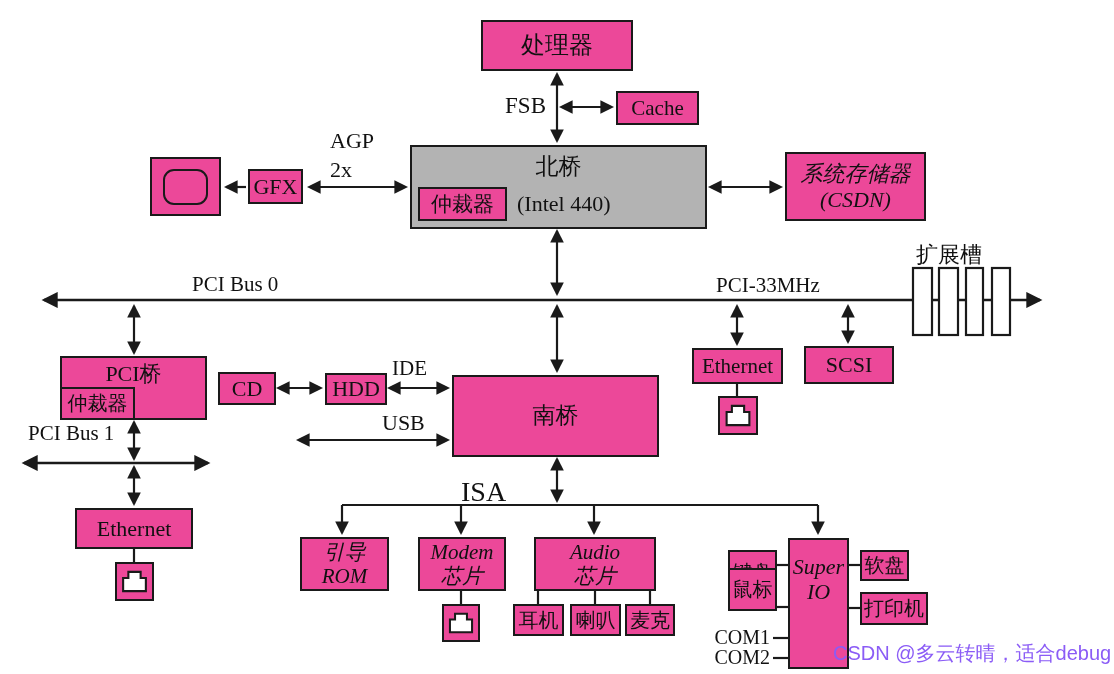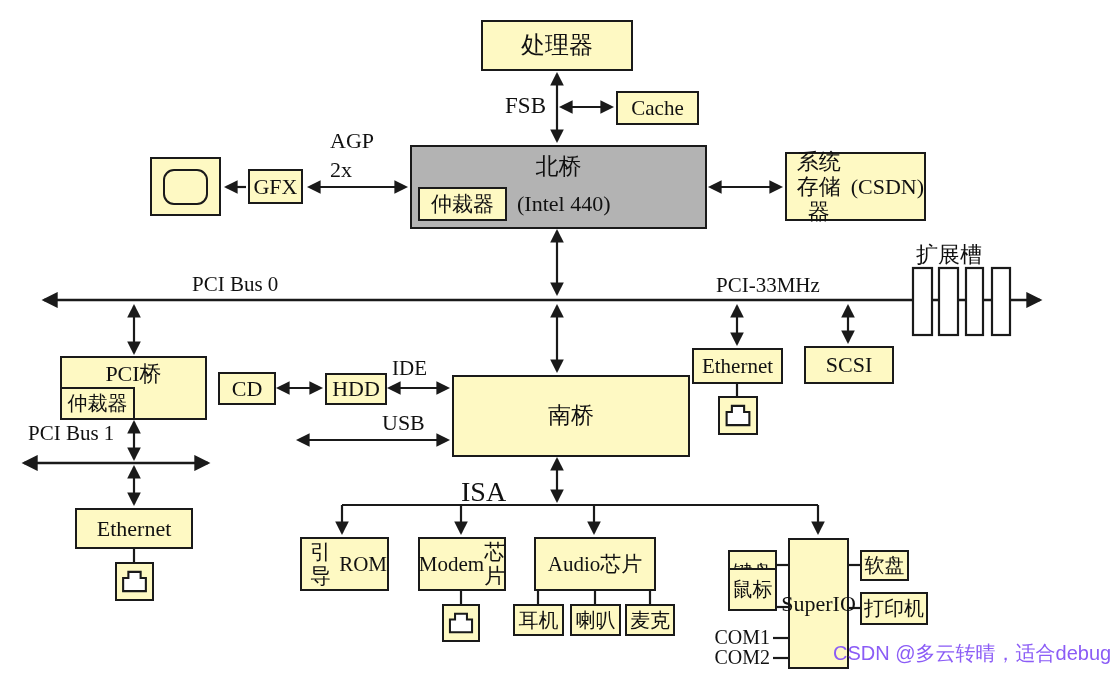--- a/index.html
+++ b/index.html
@@ -4,41 +4,41 @@
 <style>
   html,body { margin:0; padding:0; background:#ffffff; }
   #stage {
     position:relative; width:1114px; height:674px; overflow:hidden;
     background:#ffffff; font-family:"Liberation Serif","DejaVu Serif",serif;
     color:#111;
   }
   #connectors { position:absolute; left:0; top:0; width:1114px; height:674px; }
   .box {
     position:absolute; box-sizing:border-box; border:2px solid #1a1a1a;
-    background:#fef9c3; display:flex; align-items:center; justify-content:center;
+    background:#ec4899; display:flex; align-items:center; justify-content:center;
     text-align:center; font-size:21px; line-height:1.15; z-index:2;
   }
-  .col { flex-direction:row; }
+  .col { flex-direction:column;font-style:italic; }
   .lbl { position:absolute; white-space:nowrap; font-size:21px; z-index:3;font-family:Liberation Serif, serif; }
   .ctr { text-align:left; }
   .rgt { text-align:right; }
   
   .nb { display:block; }
   .nb-title { text-align:center; margin-top:7px; font-size:23px; }
   .nb-bottom { position:absolute; left:6px; bottom:6px; display:flex; align-items:center; gap:10px; }
   .nb-arb { position:static; width:89px; height:34px; font-size:21px; flex:0 0 auto; }
   
   .pcib { display:block; }
   .pcib-title { text-align:center; margin-top:3px; font-size:22px; }
   .pcib-arb { left:-2px; bottom:-2px; width:75px; height:33px; font-size:20px; }
   
   .monitor-inner { position:absolute; left:11px; top:10px; width:45px; height:36px;
     border:2px solid #1a1a1a; border-radius:11px; box-sizing:border-box; }
   .rj { padding:0; }
-  .sio { justify-content:center; }
+  .sio { justify-content:flex-start; padding-top:14px; }
   #watermark { position:absolute; left:833px; top:640px; font-size:20px;
     font-family:"Liberation Sans","DejaVu Sans",sans-serif; z-index:4; }
 </style>
 </head>
 <body>
 
 <div id="stage">
 
   <svg id="connectors" viewBox="0 0 1114 674" xmlns="http://www.w3.org/2000/svg">
     <defs>
@@ -142,21 +142,21 @@
   <div class="box" style="left:75px;top:508px;width:118px;height:41px;font-size:22px">Ethernet</div>
   <div class="box rj" style="left:115px;top:562px;width:39px;height:39px">
     <svg width="35" height="35" viewBox="0 0 40 40">
         <path d="M7,31 V16 H13 V9 H27 V16 H33 V31 Z" fill="#fff" stroke="#1a1a1a" stroke-width="2.4"></path>
       </svg>
   </div>
 
   <div class="box" style="left:218px;top:372px;width:58px;height:33px;font-size:22px">CD</div>
   <div class="box" style="left:325px;top:373px;width:62px;height:32px;font-size:22px">HDD</div>
   <span class="lbl ctr" style="left:392px;top:356px;width:52px">IDE</span>
-  <div class="box" style="left:452px;top:375px;width:238px;height:82px;font-size:23px">南桥</div>
+  <div class="box" style="left:452px;top:375px;width:207px;height:82px;font-size:23px">南桥</div>
   <span class="lbl ctr" style="left:382px;top:410px;width:60px;font-size:22px">USB</span>
   <span class="lbl ctr" style="left:461px;top:476px;width:46px;font-size:28px">ISA</span>
 
   <div class="box col" style="left:300px;top:537px;width:89px;height:54px">
     <span>引导</span>
     <span>ROM</span>
   </div>
   <div class="box col" style="left:418px;top:537px;width:88px;height:54px">
     <span>Modem</span>
     <span>芯片</span>

